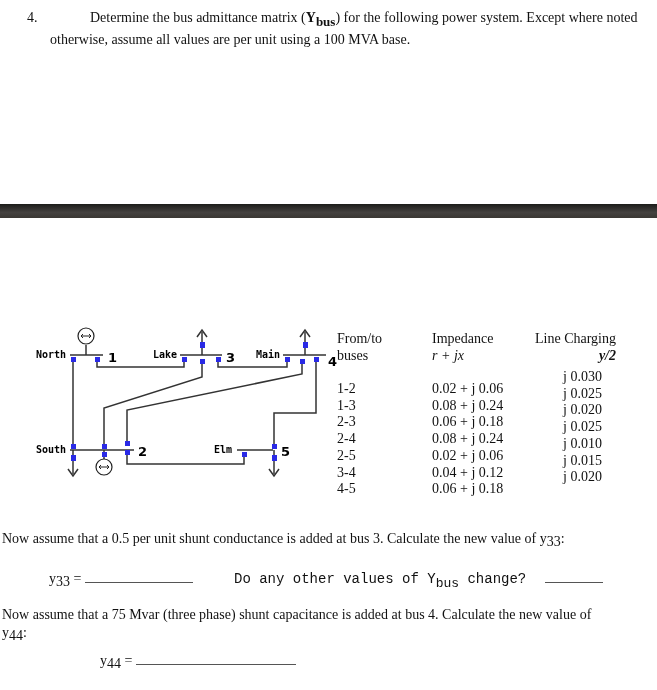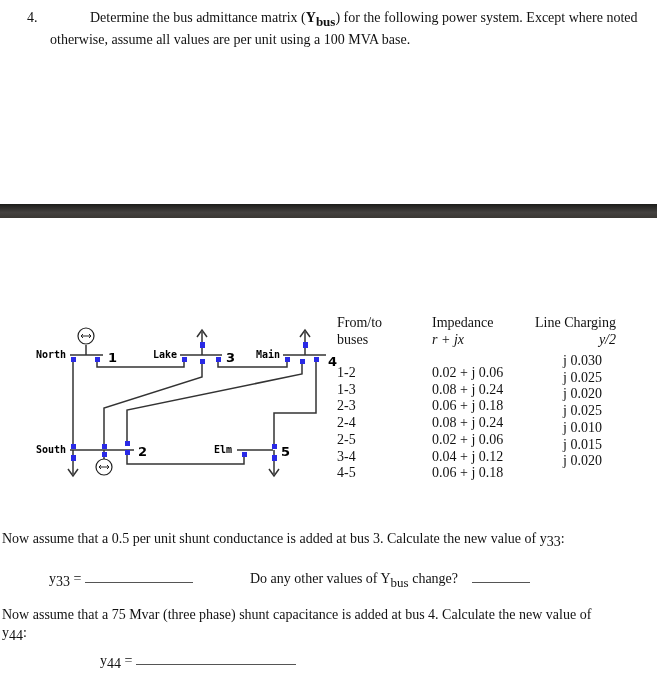--- a/index.html
+++ b/index.html
@@ -5,21 +5,21 @@
   html, body { margin:0; padding:0; }
   body { width:657px; height:690px; background:#fff; position:relative; overflow:hidden;
          font-family:"Liberation Serif", serif; color:#111; }
   .abs { position:absolute; }
   .q { font-size:14px; line-height:20px; }
   .sub { font-size:14px; vertical-align:-3px; }
   .bsub { font-size:13px; vertical-align:-4px; }
   .divider { position:absolute; left:0; top:204px; width:657px; height:14px;
              background:linear-gradient(#1c1c1a,#444240 60%,#3a3834); }
   .tbl { font-size:14px; line-height:16.7px; }
-  .tbl .col { position:absolute; }
+  .tbl .col { position:absolute;margin-top:16px; }
   .tbl .row { white-space:nowrap; }
   .blank { display:inline-block; border-bottom:1px solid #555; height:14px; vertical-align:baseline; }
   svg text.lbl { font-family:"DejaVu Sans Mono", monospace; font-size:10px; font-weight:bold; }
   svg text.num { font-family:"DejaVu Sans", sans-serif; font-size:13px; font-weight:bold; }
 </style>
 </head>
 <body>
 
 <div class="abs q" style="left:27px; top:8px;">4.</div>
 <div class="abs q" style="left:50px; top:8px; white-space:nowrap;margin-left:40px;">
@@ -113,21 +113,21 @@
   <div class="col" style="left:337px; top:315px;">
     <div class="row">From/to</div>
     <div class="row">buses</div>
   </div>
   <div class="col" style="left:432px; top:315px; text-align:left; width:66px;font-family:Liberation Serif, serif;">
     <div class="row">Impedance</div>
     <div class="row" style="font-style:italic;">r + jx</div>
   </div>
   <div class="col" style="left:528px; top:315px; text-align:right; width:88px;">
     <div class="row">Line Charging</div>
-    <div class="row" style="font-style:italic;">y/2</div>
+    <div class="row" style="font-style:italic;font-weight:bold;">y/2</div>
   </div>
 
   <div class="col" style="left:337px; top:365px;">
     <div class="row">1-2</div>
     <div class="row">1-3</div>
     <div class="row">2-3</div>
     <div class="row">2-4</div>
     <div class="row">2-5</div>
     <div class="row">3-4</div>
     <div class="row">4-5</div>
@@ -152,21 +152,21 @@
   </div>
 </div>
 
 <div class="abs q" style="left:2px; top:529px; white-space:nowrap;">
   <span>Now assume that a 0.5 per unit shunt conductance is added at bus 3.  Calculate the new value of y</span><span class="sub">33</span><span>:</span>
 </div>
 <div class="abs q" style="left:49px; top:568px; white-space:nowrap;">
   <span>y</span><span class="sub">33</span><span> =</span>
   <span class="blank" style="width:108px;"></span>
 </div>
-<div class="abs q" style="left:250px; top:568px; white-space:nowrap;">
+<div class="abs q" style="left:234px; top:568px; white-space:nowrap;font-family:Liberation Mono, monospace;">
   <span>Do any other values of Y</span><span class="bsub">bus</span><span> change?</span>
   <span class="blank" style="width:58px; margin-left:10px;"></span>
 </div>
 
 <div class="abs q" style="left:2px; top:605px; white-space:nowrap;">Now assume that a 75 Mvar (three phase) shunt capacitance is added at bus 4.  Calculate the new value of</div>
 <div class="abs q" style="left:2px; top:623px; white-space:nowrap;">
   <span>y</span><span class="sub">44</span><span>:</span>
 </div>
 <div class="abs q" style="left:100px; top:650px; white-space:nowrap;">
   <span>y</span><span class="sub">44</span><span> =</span>

